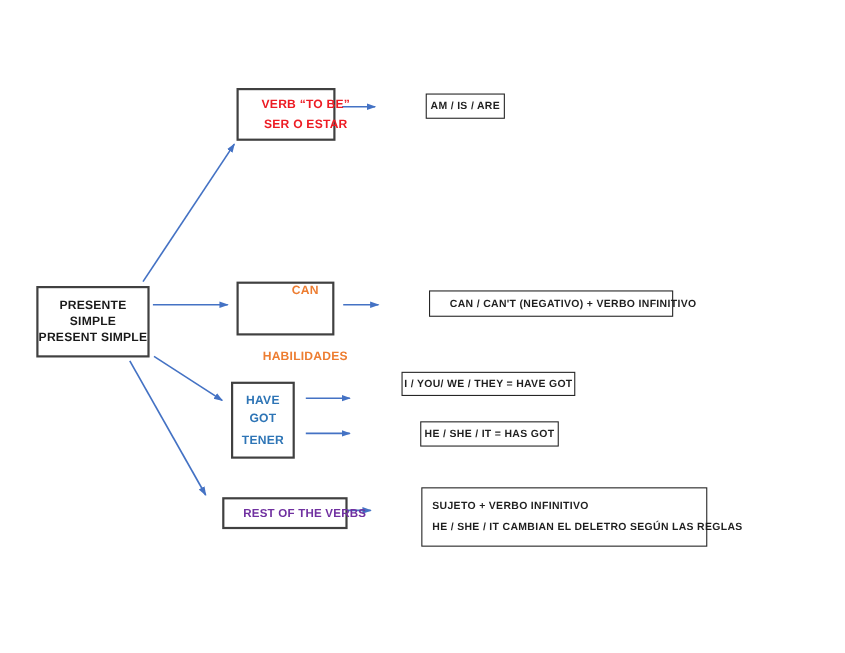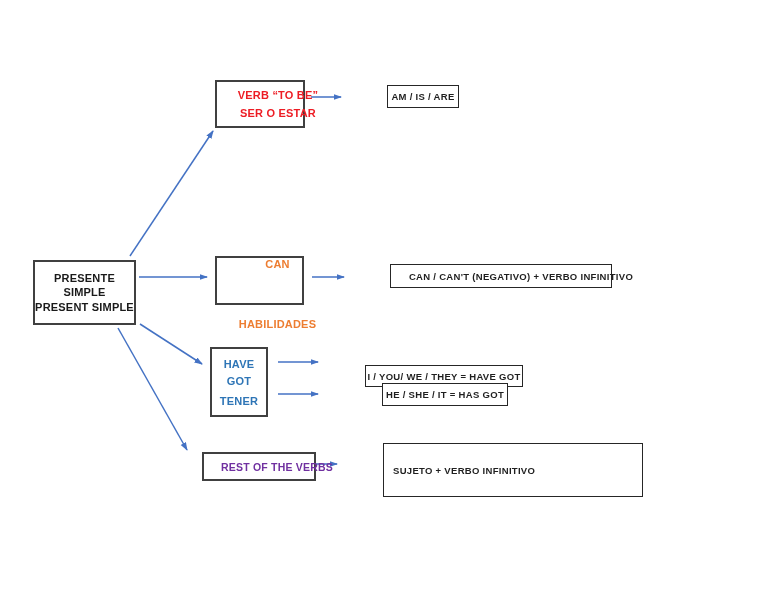--- a/index.html
+++ b/index.html
@@ -52,21 +52,21 @@
   
   #root-box        { left: 33px;  top: 260px; width: 103px; height: 65px; color: #1a1a1a; padding: 8px 0; }
   
   #verb-to-be-box  { left: 215px; top: 80px;  width: 90px;  height: 48px; }
   #am-is-are-box   { left: 347px; top: 85px;  width: 72px;  height: 23px; }
   
   #can-box         { left: 215px; top: 256px; width: 89px;  height: 49px; gap: 48px; }
   #can-result-box  { left: 350px; top: 264px; width: 222px; height: 24px; padding-left: 40px; }
   
   #have-got-box    { left: 210px; top: 347px; width: 58px;  height: 70px; padding: 3px 0; }
-  #have-got-plural-box { left: 325px; top: 365px; width: 158px; height: 22px; }
+  #have-got-plural-box { left: 325px; top: 338px; width: 158px; height: 22px; }
   #have-got-third-box  { left: 342px; top: 383px; width: 126px; height: 23px; }
   
   #rest-box        { left: 190px; top: 452px; width: 114px; height: 29px; font-size: 10.5px; margin-left: 12px; }
   #rest-result-box { left: 343px; top: 443px; width: 260px; height: 54px;
                      align-items: flex-start; text-align: left; padding: 4px 0 4px 9px; }
 </style>
 </head>
 <body>
 
 <div id="canvas">
@@ -120,15 +120,16 @@
   </div>
   <div class="box result-box" id="have-got-third-box">
     <span class="line">HE / SHE / IT = HAS GOT</span>
   </div>
 
   <div class="box category-box" id="rest-box" style="color: rgb(112, 48, 160);">
     <span class="line">REST OF THE VERBS</span>
   </div>
   <div class="box result-box" id="rest-result-box">
     <span class="line">SUJETO + VERBO INFINITIVO</span>
+    <span class="line">HE / SHE / IT CAMBIAN EL DELETRO SEGÚN LAS REGLAS</span>
   </div>
 
 </div>
 
 </body></html>

